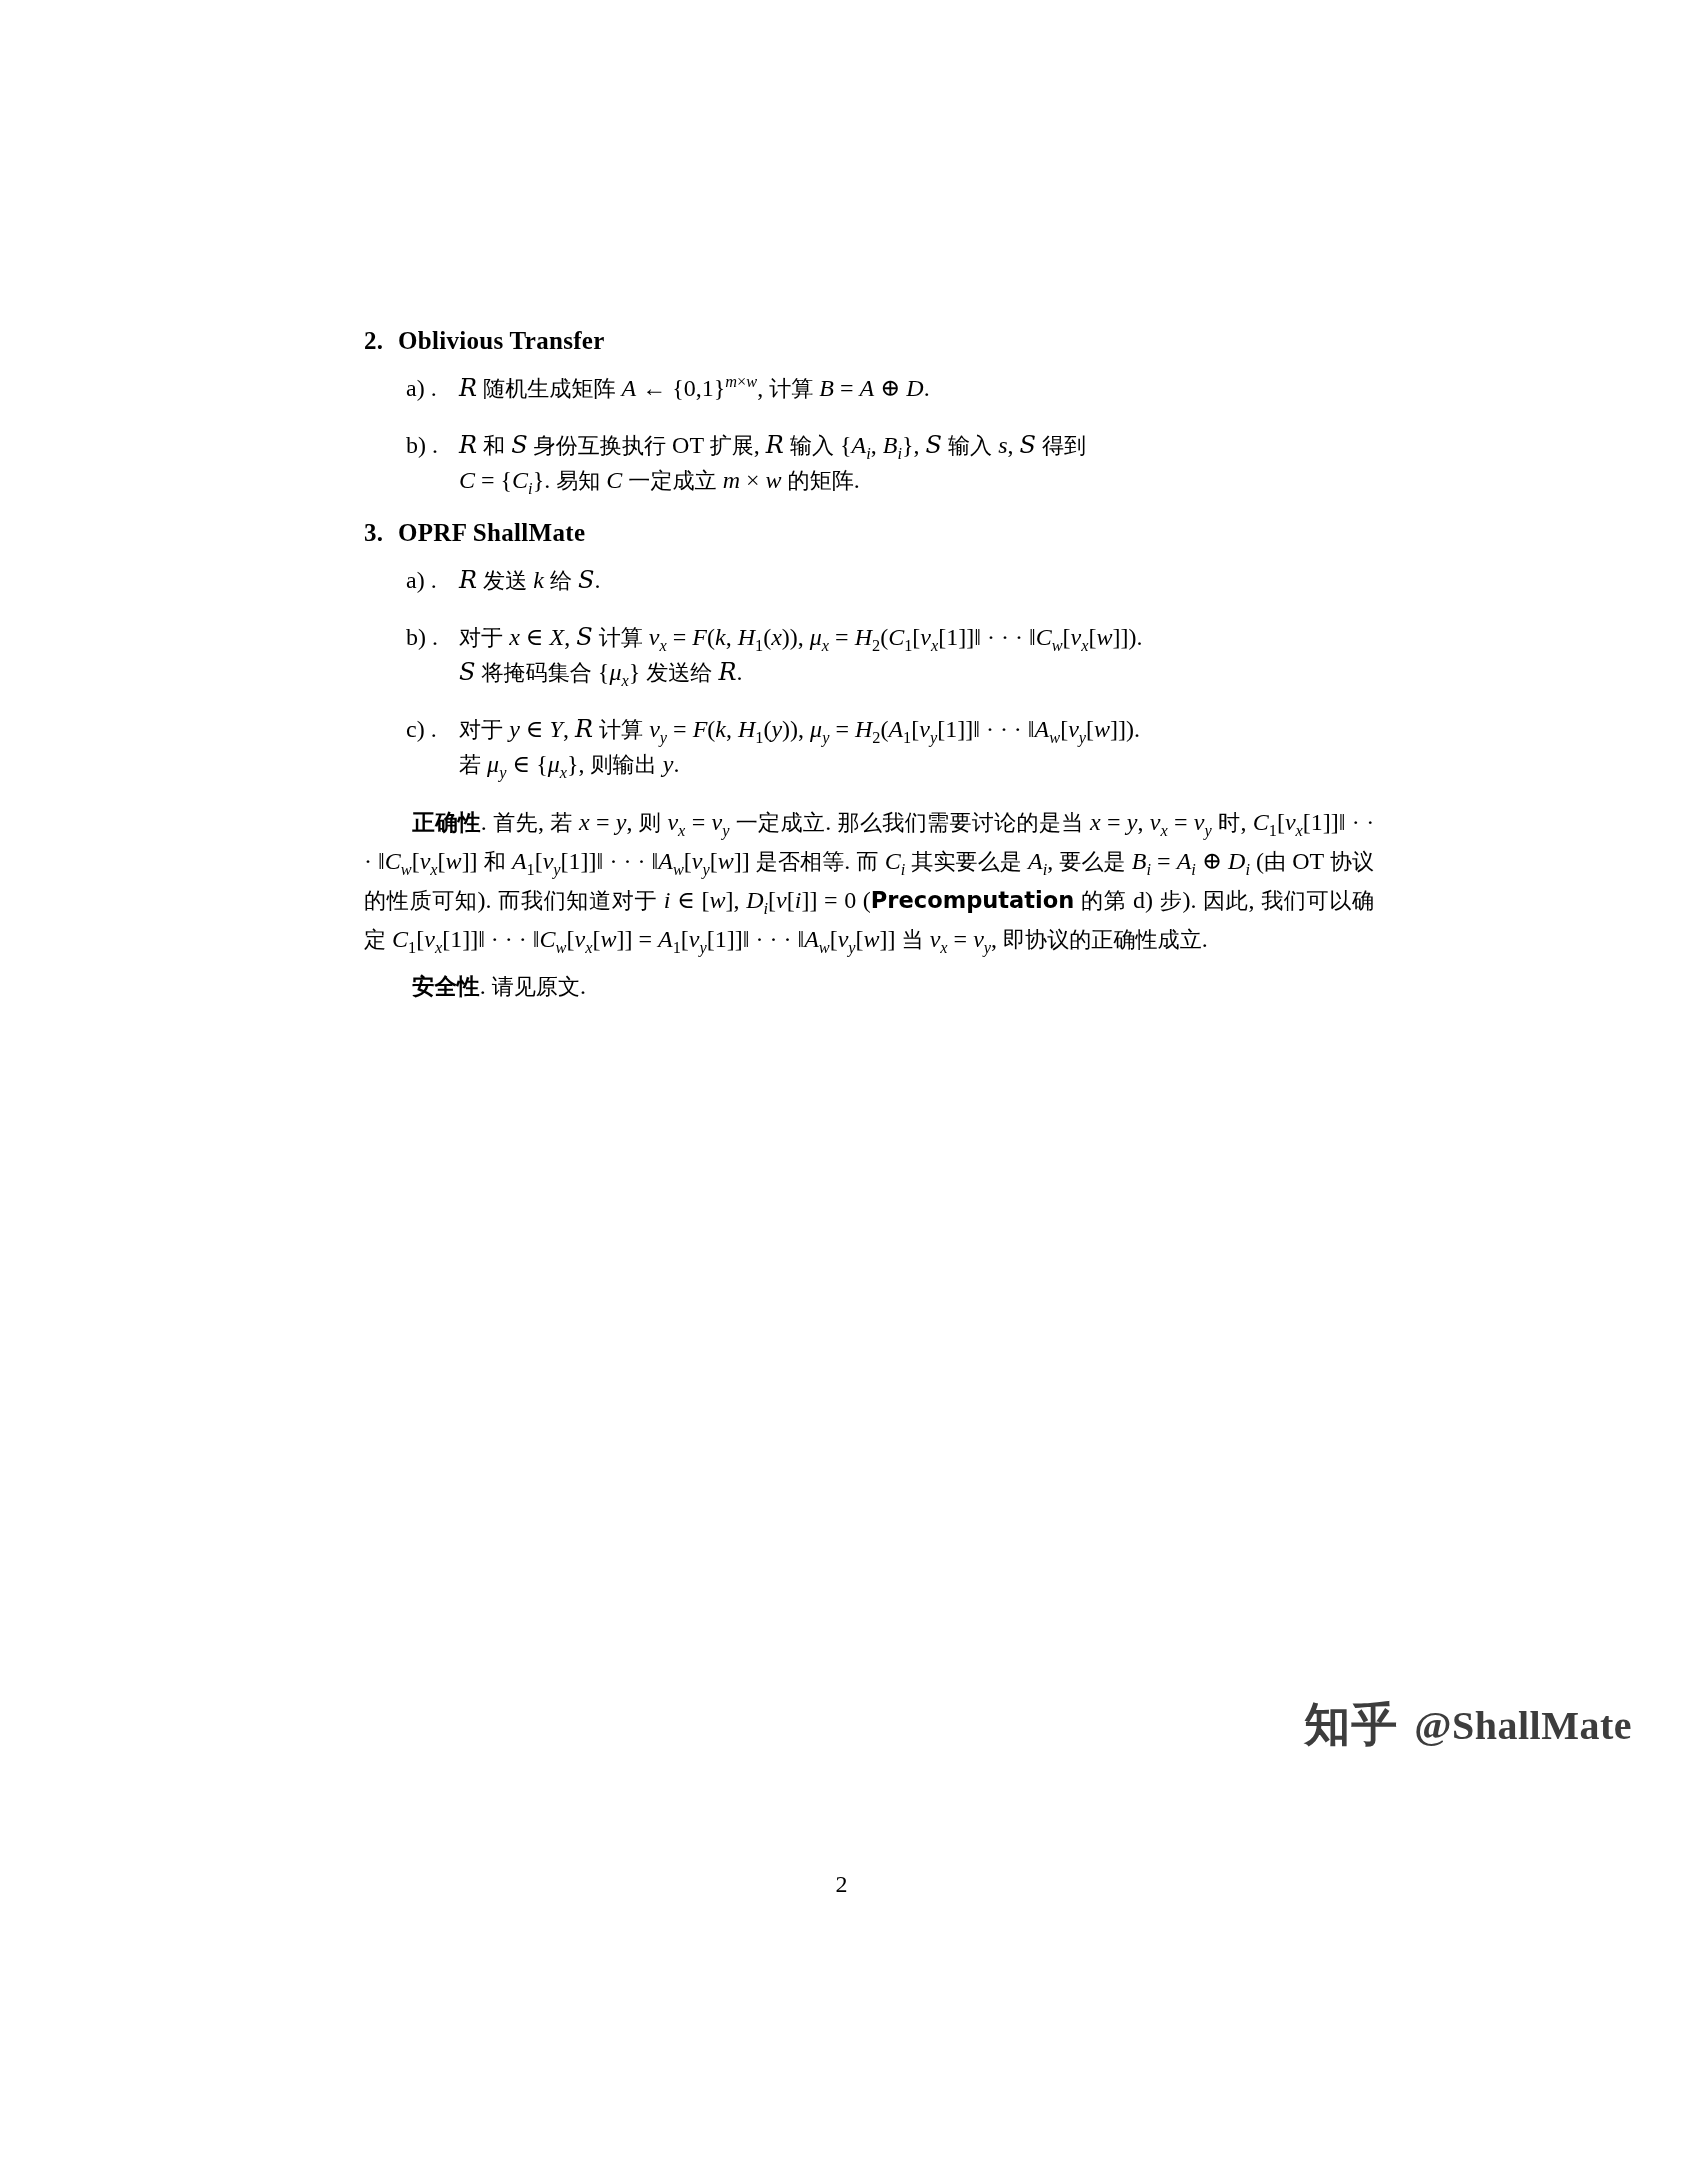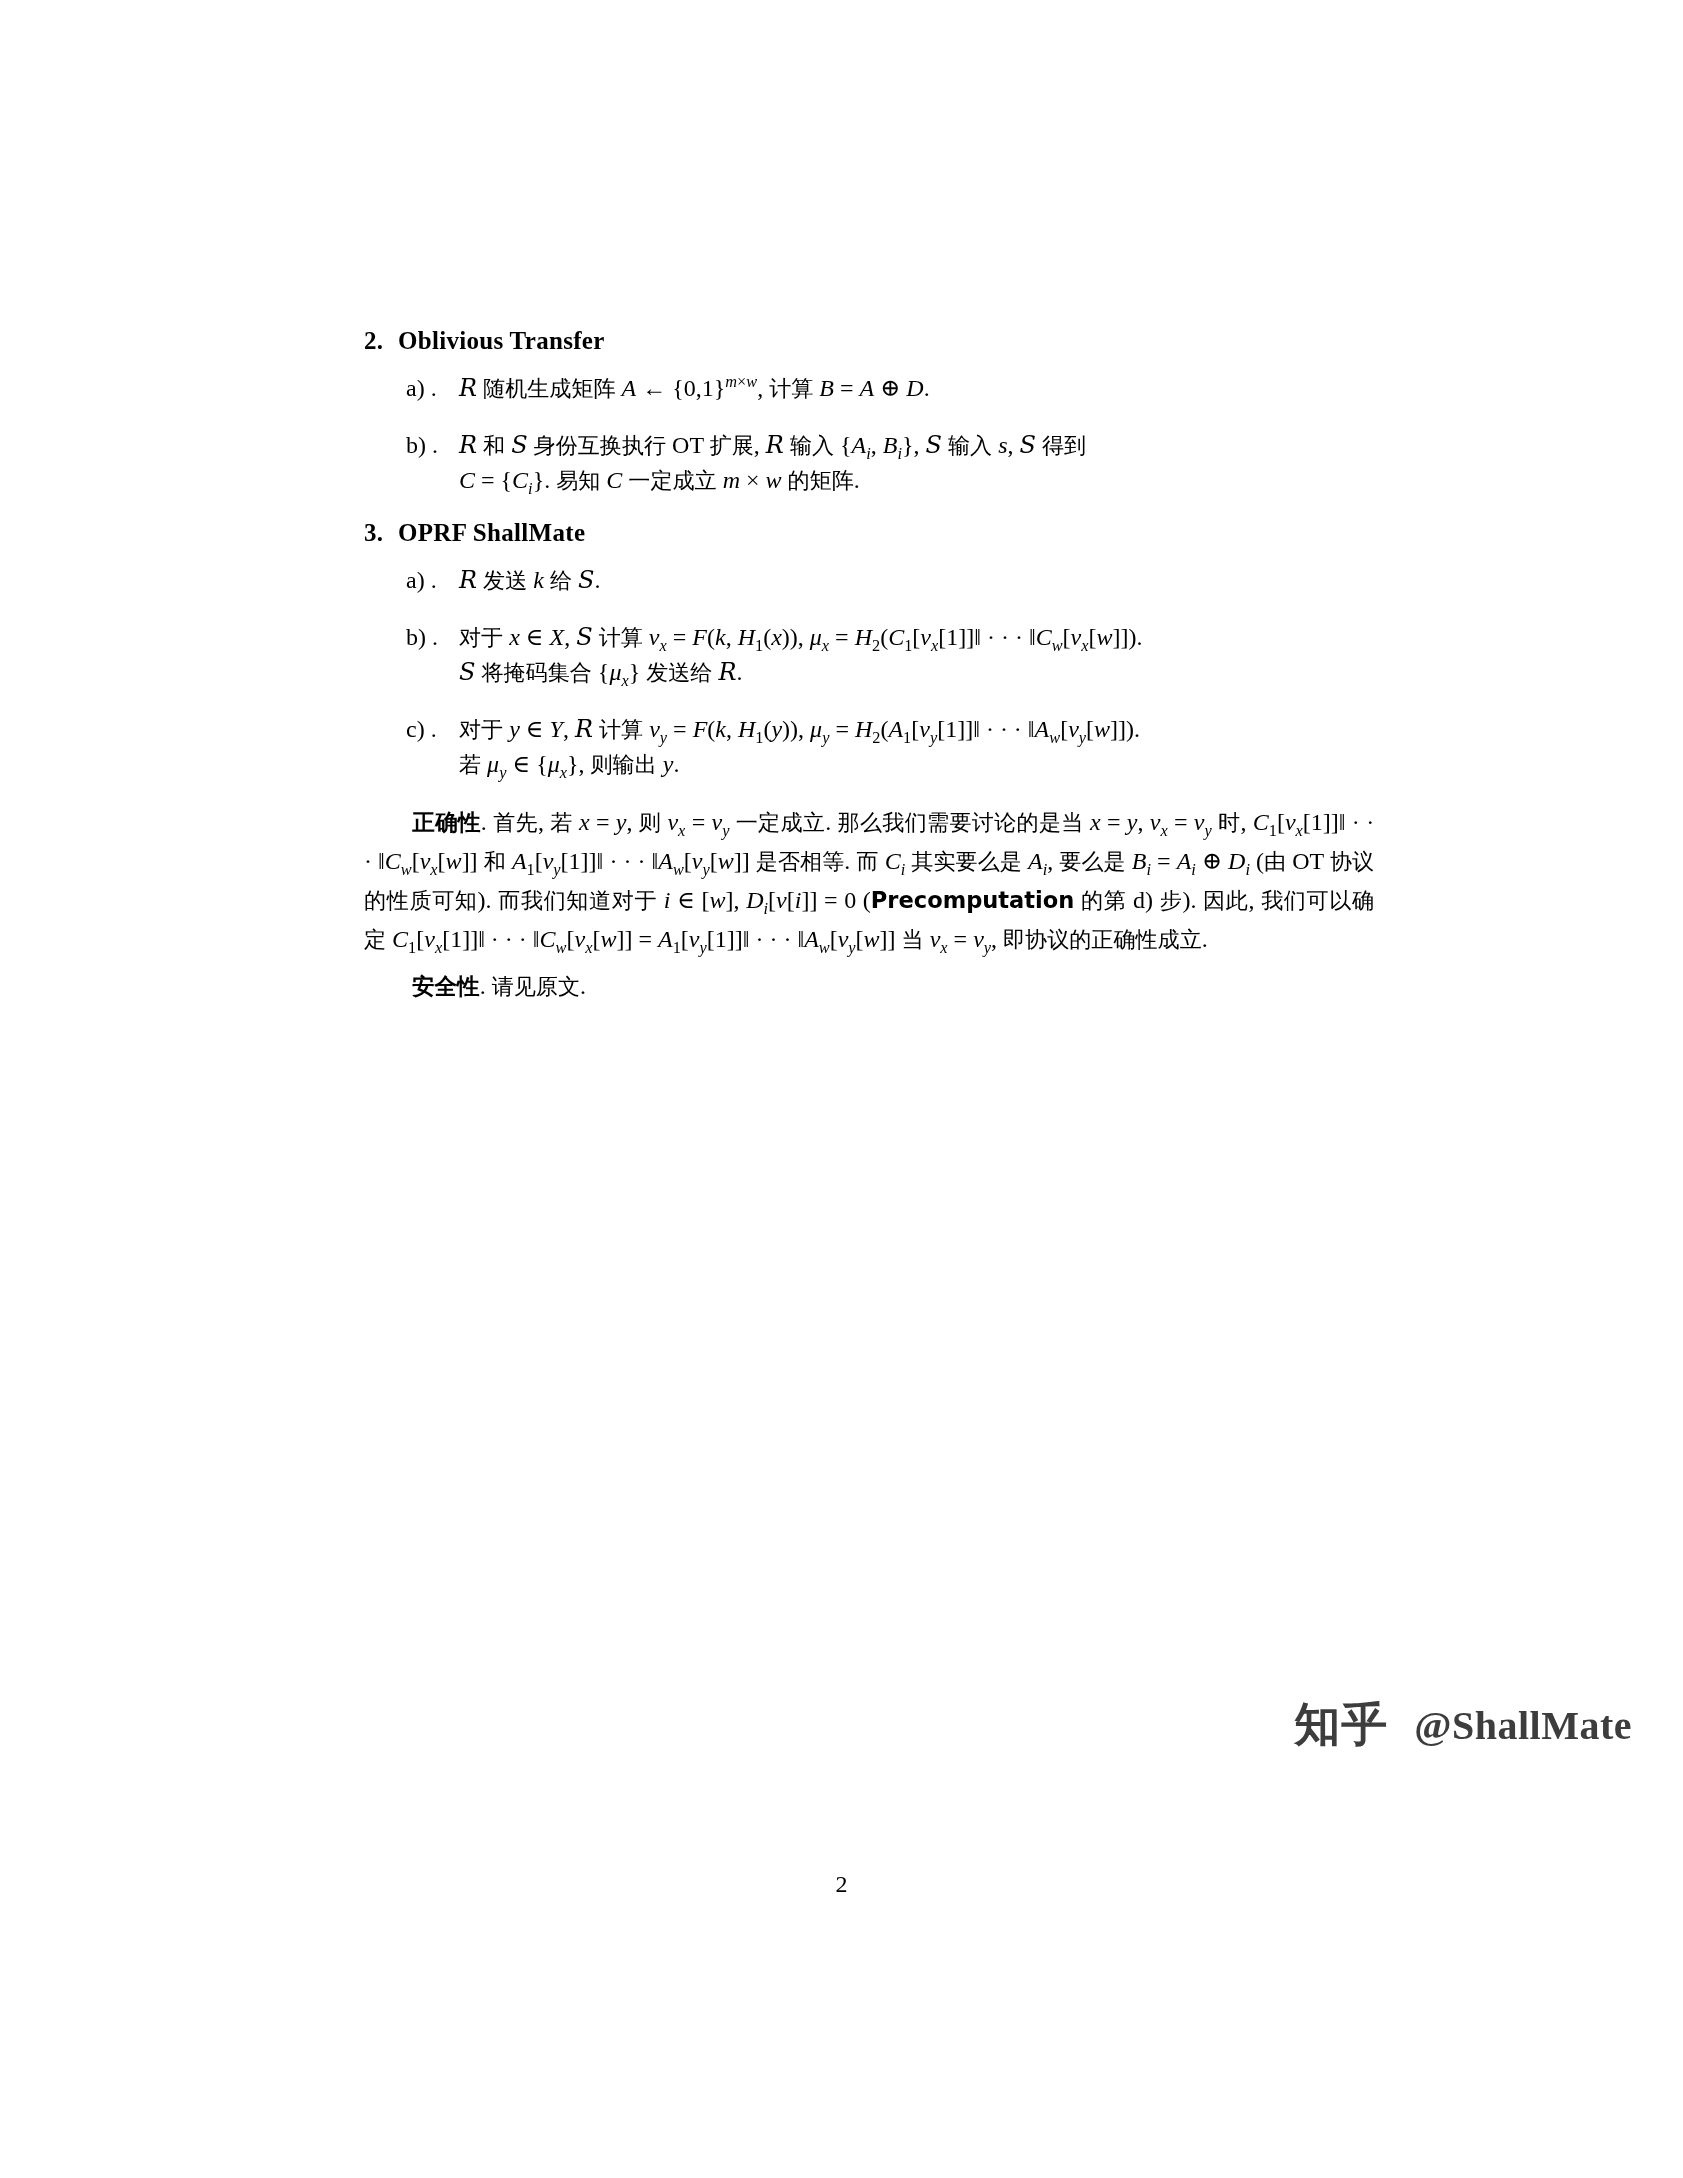--- a/index.html
+++ b/index.html
@@ -109,21 +109,21 @@
     font-size: 24px;
   }
 
   
   .watermark {
     position: absolute;
     right: 51px;
     bottom: 44px;
     display: flex;
     align-items: center;
-    gap: 26px;
+    gap: 16px;
     color: #3d3d3d;
   }
   .watermark .zh-logo {
     font-family: "DejaVu Sans", "Liberation Sans", sans-serif;
     font-weight: bold;
     font-size: 46px;
     letter-spacing: 1px;
   }
   .watermark .handle {
     font-family: Liberation Serif, serif;

